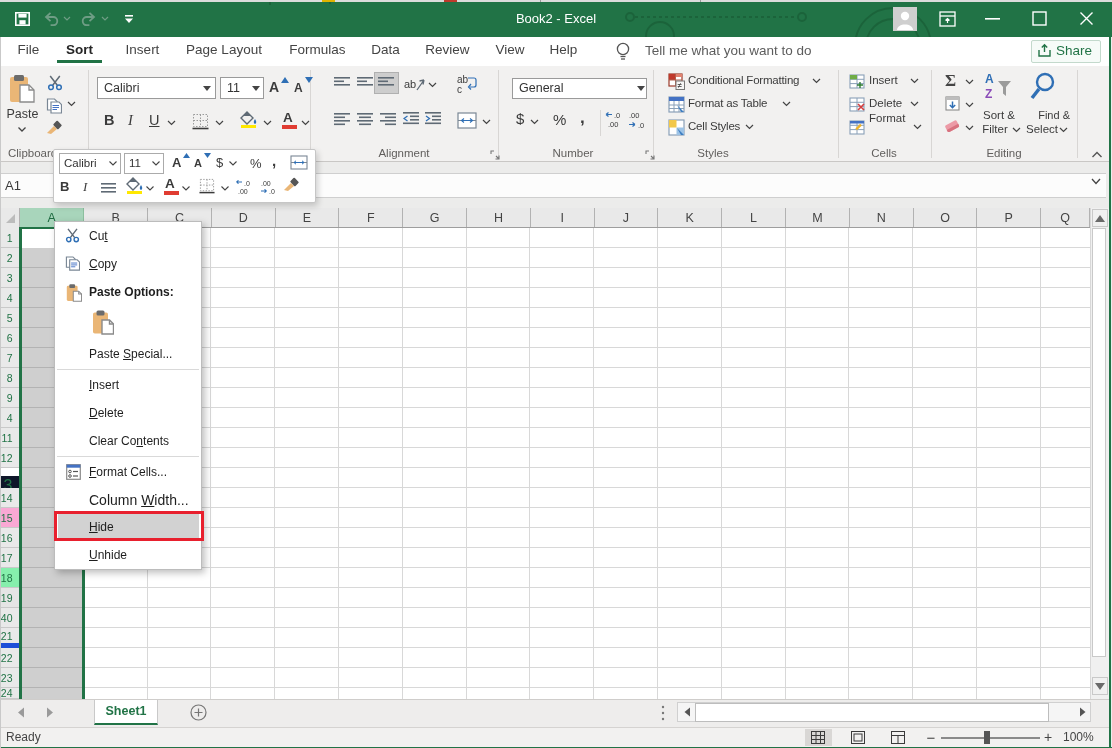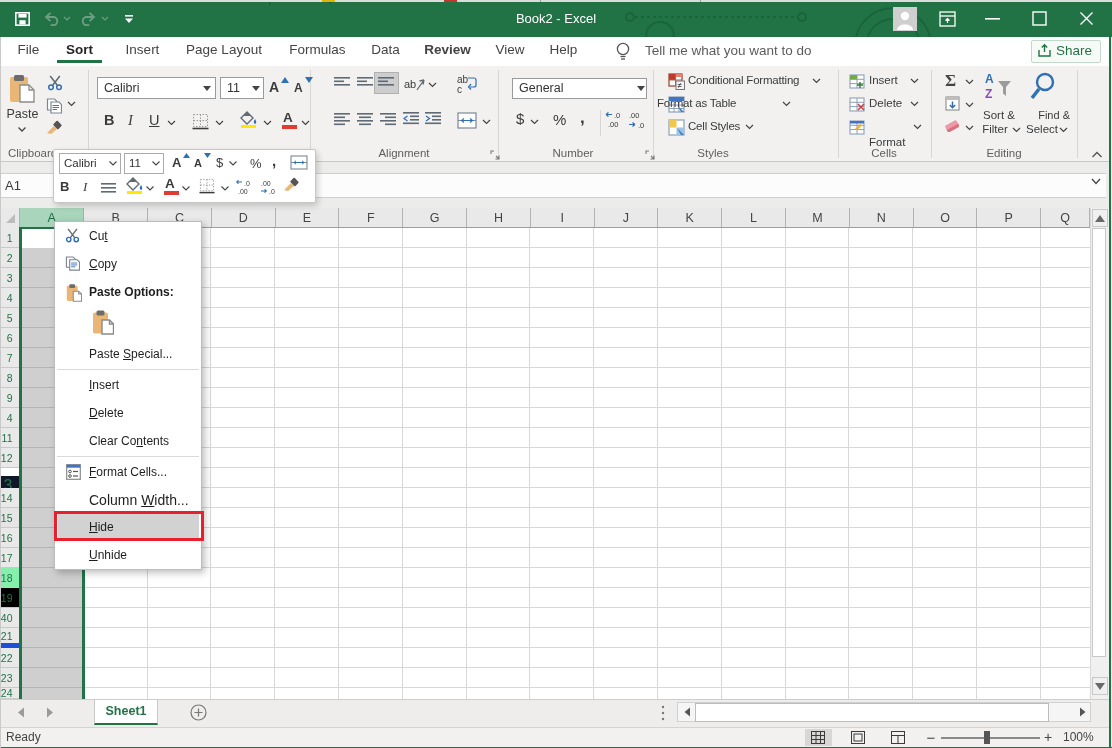--- a/index.html
+++ b/index.html
@@ -72,21 +72,21 @@
 <div class="a" style="left:444px;top:0;width:13px;height:2px;background:#bf3a2b"></div>
 <div class="a" style="left:700px;top:0;width:1px;height:2px;background:#9a9a9a"></div>
 <div class="a" style="left:540px;top:0;width:1px;height:2px;background:#9a9a9a"></div>
 <div class="a" style="left:0;top:37px;width:1112px;height:29px;background:#fff"></div>
 <div class="a" style="left:-26.5px;top:37px;width:110px;height:26px;line-height:26px;text-align:center;font-size:13.5px;color:#444;font-weight:normal">File</div>
 <div class="a" style="left:24.5px;top:37px;width:110px;height:26px;line-height:26px;text-align:center;font-size:13.5px;color:#262626;font-weight:bold">Sort</div>
 <div class="a" style="left:87.5px;top:37px;width:110px;height:26px;line-height:26px;text-align:center;font-size:13.5px;color:#444;font-weight:normal">Insert</div>
 <div class="a" style="left:169.0px;top:37px;width:110px;height:26px;line-height:26px;text-align:center;font-size:13.5px;color:#444;font-weight:normal">Page Layout</div>
 <div class="a" style="left:262.5px;top:37px;width:110px;height:26px;line-height:26px;text-align:center;font-size:13.5px;color:#444;font-weight:normal">Formulas</div>
 <div class="a" style="left:330.5px;top:37px;width:110px;height:26px;line-height:26px;text-align:center;font-size:13.5px;color:#444;font-weight:normal">Data</div>
-<div class="a" style="left:392.5px;top:37px;width:110px;height:26px;line-height:26px;text-align:center;font-size:13.5px;color:#444;font-weight:bold">Review</div>
+<div class="a" style="left:392.5px;top:37px;width:110px;height:26px;line-height:26px;text-align:center;font-size:13.5px;color:#444;font-weight:normal">Review</div>
 <div class="a" style="left:455.0px;top:37px;width:110px;height:26px;line-height:26px;text-align:center;font-size:13.5px;color:#444;font-weight:normal">View</div>
 <div class="a" style="left:508.5px;top:37px;width:110px;height:26px;line-height:26px;text-align:center;font-size:13.5px;color:#444;font-weight:normal">Help</div>
 <div class="a" style="left:57px;top:60px;width:45px;height:3px;background:#217346"></div>
 <svg class="a" style="left:614px;top:41px" width="18" height="21" viewBox="0 0 18 21">
 <circle cx="9" cy="8" r="5.6" fill="none" stroke="#555" stroke-width="1.3"></circle>
 <line x1="6.5" y1="15.5" x2="11.5" y2="15.5" stroke="#555" stroke-width="1.3"></line>
 <line x1="7" y1="18" x2="11" y2="18" stroke="#555" stroke-width="1.3"></line>
   </svg>
 <div class="a" style="left:645px;top:37px;height:28px;line-height:28px;font-size:13.5px;color:#5c5c5c">Tell me what you want to do</div>
 <div class="a" style="left:1031px;top:40px;width:70px;height:23px;border:1px solid #c3d9cc;border-radius:2px;background:#f6fbf8"></div>
@@ -306,21 +306,21 @@
 <rect x="1" y="1" width="15" height="15" fill="#fff" stroke="#8aa0b8" stroke-width="1.2"></rect>
 <rect x="1" y="1" width="15" height="4" fill="#4472c4"></rect>
 <g stroke="#8aa0b8">
       <line x1="1" y1="9" x2="16" y2="9"></line>
       <line x1="1" y1="12.5" x2="16" y2="12.5"></line>
       <line x1="6" y1="5" x2="6" y2="16"></line>
       <line x1="11" y1="5" x2="11" y2="16"></line>
     </g>
 <path d="M9 9 L15 15 L16 16 L13 16 Z" fill="#3e7ec1"></path>
   </svg>
-<div class="a" style="left:657px;top:97px;font-size:11.5px;color:#3b3b3b;letter-spacing:-0.2px">Format as Table</div>
+<div class="a" style="left:688px;top:97px;font-size:11.5px;color:#3b3b3b;letter-spacing:-0.2px">Format as Table</div>
 <svg class="a" style="left:782px;top:101px" width="9" height="6" viewBox="0 0 9 6">
     <path d="M1 1 L4.5 4.5 L8 1" fill="none" stroke="#444" stroke-width="1.2"></path>
   </svg>
 <svg class="a" style="left:668px;top:119px" width="17" height="17" viewBox="0 0 17 17">
 <rect x="1" y="1" width="15" height="15" fill="#fff" stroke="#8aa0b8" stroke-width="1.2"></rect>
 <rect x="1" y="1" width="7.5" height="7.5" fill="#f2c84b"></rect>
     <rect x="8.5" y="8.5" width="7.5" height="7.5" fill="#9dc3e6"></rect>
 <path d="M9 9 L15 15 L16 16 L13 16 Z" fill="#3e7ec1"></path>
   </svg>
 <div class="a" style="left:688px;top:120px;font-size:11.5px;color:#3b3b3b;letter-spacing:-0.2px">Cell Styles</div>
@@ -357,21 +357,21 @@
 <svg class="a" style="left:849px;top:119px" width="17" height="17" viewBox="0 0 17 17">
 <rect x="1" y="2" width="14" height="13" fill="#fff" stroke="#8aa0b8" stroke-width="1.1"></rect>
 <g stroke="#8aa0b8" stroke-width="1">
       <line x1="1" y1="6.3" x2="15" y2="6.3"></line>
       <line x1="1" y1="10.6" x2="15" y2="10.6"></line>
       <line x1="8" y1="2" x2="8" y2="15"></line>
     </g>
 <rect x="1" y="2" width="14" height="2.5" fill="#4472c4"></rect>
     <path d="M3 17 l6-6 l2 2 l-6 6 z" fill="#f0b429" transform="translate(4,-4) scale(0.8)"></path>
   </svg>
-<div class="a" style="left:869px;top:136px;font-size:11.5px;color:#3b3b3b">Format</div>
+<div class="a" style="left:869px;top:112px;font-size:11.5px;color:#3b3b3b">Format</div>
 <svg class="a" style="left:913px;top:124px" width="9" height="6" viewBox="0 0 9 6">
     <path d="M1 1 L4.5 4.5 L8 1" fill="none" stroke="#444" stroke-width="1.2"></path>
   </svg>
 <div class="a" style="left:945px;top:71px;font-size:17px;font-weight:bold;color:#444;font-family:'Liberation Serif',serif">Σ</div>
 <svg class="a" style="left:965px;top:79px" width="9" height="6" viewBox="0 0 9 6">
     <path d="M1 1 L4.5 4.5 L8 1" fill="none" stroke="#444" stroke-width="1.2"></path>
   </svg>
 <svg class="a" style="left:945px;top:96px" width="15" height="15" viewBox="0 0 15 15">
 <rect x="1" y="1" width="13" height="13" fill="#fff" stroke="#8a8a8a" stroke-width="1.1"></rect>
 <rect x="1" y="1" width="13" height="3" fill="#bdbdbd"></rect>
@@ -446,25 +446,25 @@
 <div class="a" style="left:0;top:308px;width:19.5px;height:20px;background:#e9e9e9;border-bottom:1px solid #c9c9c9;color:#217346;font-size:10.5px;display:flex;align-items:center;justify-content:flex-end;padding-right:7px;overflow:hidden">5</div>
 <div class="a" style="left:0;top:328px;width:19.5px;height:20px;background:#e9e9e9;border-bottom:1px solid #c9c9c9;color:#217346;font-size:10.5px;display:flex;align-items:center;justify-content:flex-end;padding-right:7px;overflow:hidden">6</div>
 <div class="a" style="left:0;top:348px;width:19.5px;height:20px;background:#e9e9e9;border-bottom:1px solid #c9c9c9;color:#217346;font-size:10.5px;display:flex;align-items:center;justify-content:flex-end;padding-right:7px;overflow:hidden">7</div>
 <div class="a" style="left:0;top:368px;width:19.5px;height:20px;background:#e9e9e9;border-bottom:1px solid #c9c9c9;color:#217346;font-size:10.5px;display:flex;align-items:center;justify-content:flex-end;padding-right:7px;overflow:hidden">8</div>
 <div class="a" style="left:0;top:388px;width:19.5px;height:20px;background:#e9e9e9;border-bottom:1px solid #c9c9c9;color:#217346;font-size:10.5px;display:flex;align-items:center;justify-content:flex-end;padding-right:7px;overflow:hidden">9</div>
 <div class="a" style="left:0;top:408px;width:19.5px;height:20px;background:#e9e9e9;border-bottom:1px solid #c9c9c9;color:#217346;font-size:10.5px;display:flex;align-items:center;justify-content:flex-end;padding-right:7px;overflow:hidden">4</div>
 <div class="a" style="left:0;top:428px;width:19.5px;height:20px;background:#e9e9e9;border-bottom:1px solid #c9c9c9;color:#217346;font-size:10.5px;display:flex;align-items:center;justify-content:flex-end;padding-right:7px;overflow:hidden">11</div>
 <div class="a" style="left:0;top:448px;width:19.5px;height:20px;background:#e9e9e9;border-bottom:1px solid #c9c9c9;color:#217346;font-size:10.5px;display:flex;align-items:center;justify-content:flex-end;padding-right:7px;overflow:hidden">12</div>
 <div class="a" style="left:0;top:476px;width:19.5px;height:20px;background:#0f172a;border-bottom:1px solid #c9c9c9;color:#217346;font-size:16px;display:flex;align-items:center;justify-content:flex-end;padding-right:7px;overflow:hidden">13</div>
 <div class="a" style="left:0;top:488px;width:19.5px;height:20px;background:#e9e9e9;border-bottom:1px solid #c9c9c9;color:#217346;font-size:10.5px;display:flex;align-items:center;justify-content:flex-end;padding-right:7px;overflow:hidden">14</div>
-<div class="a" style="left:0;top:508px;width:19.5px;height:20px;background:#e5e5e5;border-bottom:1px solid #c9c9c9;color:#217346;font-size:10.5px;display:flex;align-items:center;justify-content:flex-end;padding-right:7px;overflow:hidden">15</div>
+<div class="a" style="left:0;top:508px;width:19.5px;height:20px;background:#f9a8d4;border-bottom:1px solid #c9c9c9;color:#217346;font-size:10.5px;display:flex;align-items:center;justify-content:flex-end;padding-right:7px;overflow:hidden">15</div>
 <div class="a" style="left:0;top:528px;width:19.5px;height:20px;background:#e9e9e9;border-bottom:1px solid #c9c9c9;color:#217346;font-size:10.5px;display:flex;align-items:center;justify-content:flex-end;padding-right:7px;overflow:hidden">16</div>
 <div class="a" style="left:0;top:548px;width:19.5px;height:20px;background:#e9e9e9;border-bottom:1px solid #c9c9c9;color:#217346;font-size:10.5px;display:flex;align-items:center;justify-content:flex-end;padding-right:7px;overflow:hidden">17</div>
 <div class="a" style="left:0;top:568px;width:19.5px;height:20px;background:#86efac;border-bottom:1px solid #c9c9c9;color:#217346;font-size:10.5px;display:flex;align-items:center;justify-content:flex-end;padding-right:7px;overflow:hidden">18</div>
-<div class="a" style="left:0;top:588px;width:19.5px;height:20px;background:#000000;border-bottom:1px solid #c9c9c9;color:#217346;font-size:10.5px;display:flex;align-items:center;justify-content:flex-end;padding-right:7px;overflow:hidden">19</div>
+<div class="a" style="left:0;top:588px;width:19.5px;height:20px;background:#e5e5e5;border-bottom:1px solid #c9c9c9;color:#217346;font-size:10.5px;display:flex;align-items:center;justify-content:flex-end;padding-right:7px;overflow:hidden">19</div>
 <div class="a" style="left:0;top:608px;width:19.5px;height:20px;background:#e9e9e9;border-bottom:1px solid #c9c9c9;color:#217346;font-size:10.5px;display:flex;align-items:center;justify-content:flex-end;padding-right:7px;overflow:hidden">40</div>
 <div class="a" style="left:0;top:628px;width:19.5px;height:20px;background:#e9e9e9;border-bottom:5px solid #1d4ed8;color:#217346;font-size:10.5px;display:flex;align-items:center;justify-content:flex-end;padding-right:7px;overflow:hidden">21</div>
 <div class="a" style="left:0;top:648px;width:19.5px;height:20px;background:#e9e9e9;border-bottom:1px solid #c9c9c9;color:#217346;font-size:10.5px;display:flex;align-items:center;justify-content:flex-end;padding-right:7px;overflow:hidden">22</div>
 <div class="a" style="left:0;top:668px;width:19.5px;height:20px;background:#e9e9e9;border-bottom:1px solid #c9c9c9;color:#217346;font-size:10.5px;display:flex;align-items:center;justify-content:flex-end;padding-right:7px;overflow:hidden">23</div>
 <div class="a" style="left:0;top:688px;width:19.5px;height:11px;background:#e9e9e9;border-bottom:1px solid #c9c9c9;color:#217346;font-size:10.5px;display:flex;align-items:center;justify-content:flex-end;padding-right:7px;overflow:hidden">24</div>
 <div class="a" style="left:21.5px;top:247.5px;width:60.5px;height:451.5px;background:
 repeating-linear-gradient(to bottom, transparent 0px, transparent 19px, #b3b3b3 19px, #b3b3b3 20px),#cfcfcf"></div>
 <div class="a" style="left:21.5px;top:229px;width:60.5px;height:18.5px;background:#fff"></div>
 <div class="a" style="left:19px;top:227px;width:65.5px;height:2.4px;background:#217346"></div>
 <div class="a" style="left:19px;top:227px;width:2.5px;height:472px;background:#217346"></div>

